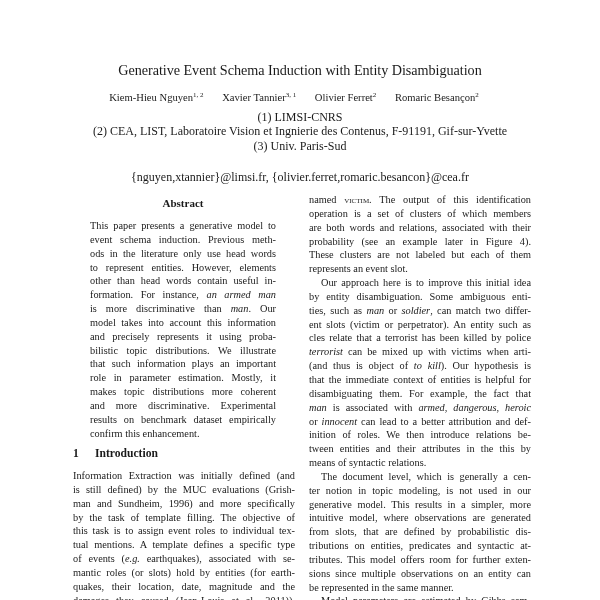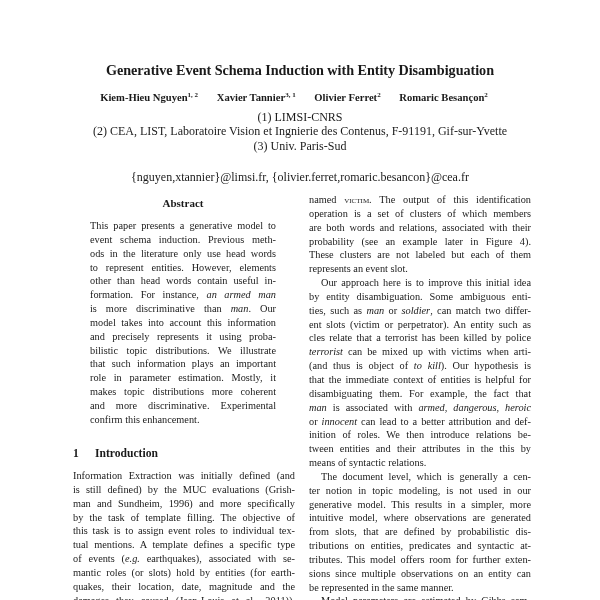--- a/index.html
+++ b/index.html
@@ -1,22 +1,22 @@
 <!DOCTYPE html>
 <html><head>
 <meta charset="utf-8">
 <style>
   html, body { margin:0; padding:0; background:#ffffff; }
   body { width:600px; height:600px; overflow:hidden; position:relative;
          font-family:"Liberation Serif", "DejaVu Serif", serif; color:#1a1a1a; }
   .page { position:absolute; left:0; top:0; width:600px; height:600px; overflow:hidden; }
   .title { position:absolute; left:0; width:600px; top:62px; text-align:center;
-           font-weight:bold; font-size:14.2px; letter-spacing:-0.05px; }
+           font-weight:normal; font-size:14.2px; letter-spacing:-0.05px; }
   .authors { position:absolute; left:0; width:588px; top:92px; text-align:center;
-             font-weight:bold; font-size:10.6px; white-space:nowrap; }
+             font-weight:normal; font-size:10.6px; white-space:nowrap; }
   .authors span.author { margin:0 8px; }
   .authors sup { font-size:7px; vertical-align:4px; line-height:0; }
   .affil { position:absolute; left:0; width:600px; text-align:center; font-size:12px; white-space:nowrap; }
   .col { position:absolute; font-size:10.3px; line-height:13.85px; }
   .line { display:block; text-align:justify; text-align-last:justify; white-space:nowrap; height:13.85px; overflow:visible; }
   .line.last { text-align-last:left; }
   .indent { text-indent:12px; }
   .abs-head { position:absolute; left:90px; width:186px; top:197px; text-align:center; font-weight:bold; font-size:11px; }
   .sec-head { position:absolute; left:73px; top:447px; font-weight:bold; font-size:11.6px; white-space:nowrap; }
   .sec-head .num { display:inline-block; width:22px; }
@@ -50,20 +50,21 @@
       <span class="line">other than head words contain useful in-</span>
       <span class="line">formation. For instance, <i>an armed man</i></span>
       <span class="line">is more discriminative than <i>man</i>. Our</span>
       <span class="line">model takes into account this information</span>
       <span class="line">and precisely represents it using proba-</span>
       <span class="line">bilistic topic distributions. We illustrate</span>
       <span class="line">that such information plays an important</span>
       <span class="line">role in parameter estimation. Mostly, it</span>
       <span class="line">makes topic distributions more coherent</span>
       <span class="line">and more discriminative. Experimental</span>
+      <span class="line">results on benchmark dataset empirically</span>
       <span class="line last">confirm this enhancement.</span>
     </div>
 
   <div class="sec-head">
     <span class="num">1</span><span>Introduction</span>
   </div>
   <div class="col" id="intro-col" style="left:73px; top:469px; width:222px;">
       <span class="line">Information Extraction was initially defined (and</span>
       <span class="line">is still defined) by the MUC evaluations (Grish-</span>
       <span class="line">man and Sundheim, 1996) and more specifically</span>

